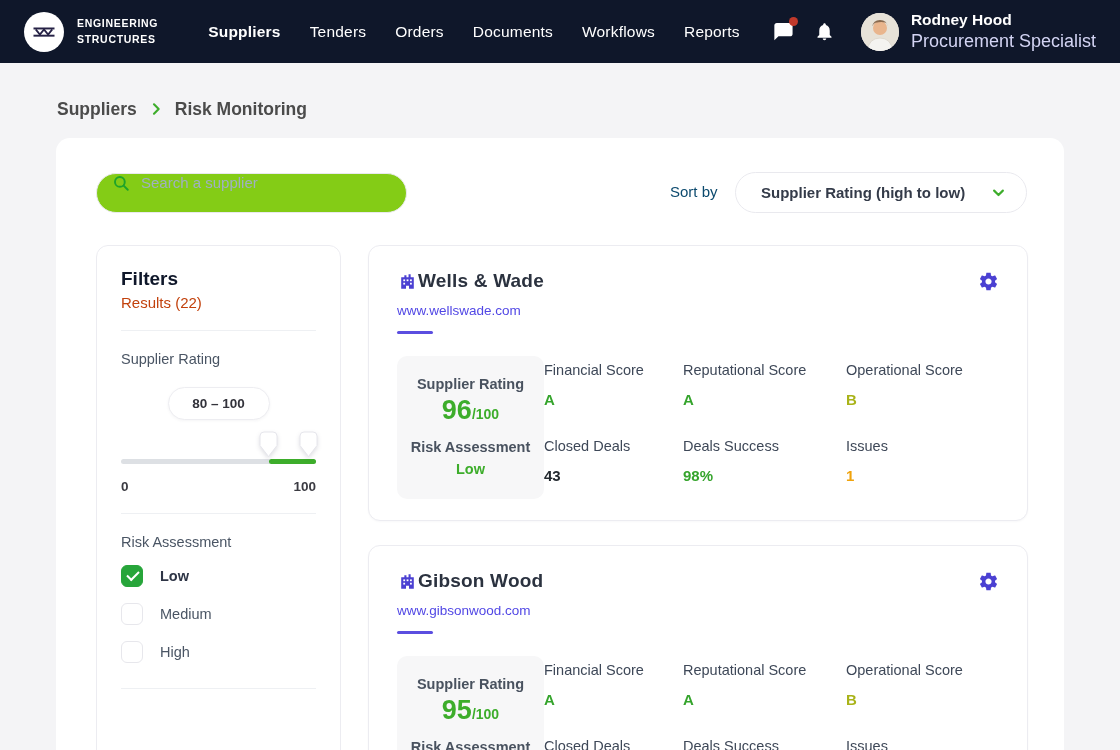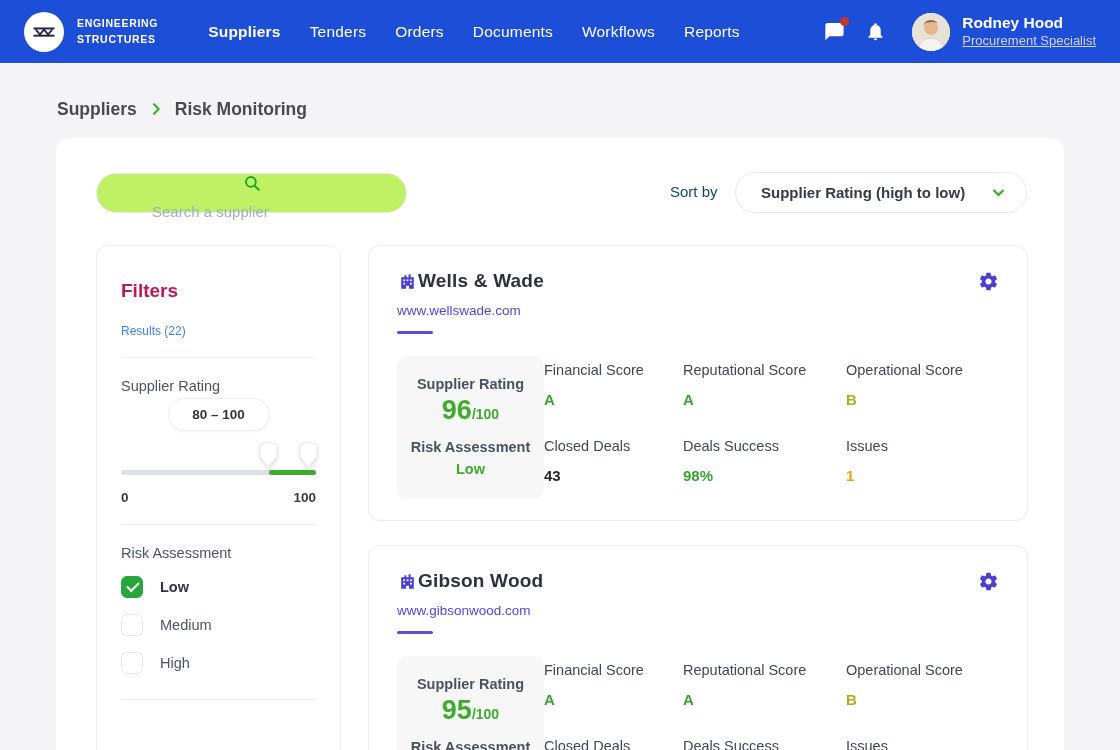--- a/index.html
+++ b/index.html
@@ -6,21 +6,21 @@
   html,body { width:1120px; height:750px; overflow:hidden; }
   body {
     background:#F4F4F6;
     font-family:"Liberation Sans", sans-serif;
     color:#2E3546;
     position:relative;
   }
 
   
   .topnav {
-    height:63px; background:#1d4ed8; display:flex; align-items:center;
+    height:63px; background:#0f172a; display:flex; align-items:center;
     padding:0 24px; color:#fff;
   }
   .logo-circle {
     width:40px; height:40px; border-radius:50%; background:#fff;
     display:flex; align-items:center; justify-content:center; flex:none;
   }
   .brand { margin-left:13px; font-size:10.5px; font-weight:bold; letter-spacing:.7px; line-height:1.5; }
   .nav-links { display:flex; gap:29px; margin-left:50px; font-size:15.5px; letter-spacing:.2px; }
   .nav-link { cursor:pointer; color:#fff; }
   .nav-link.active { font-weight:bold; }
@@ -30,39 +30,39 @@
   .red-dot {
     position:absolute; top:-3px; right:-4px; width:9px; height:9px;
     border-radius:50%; background:#C0392B;
   }
   .avatar {
     width:38px; height:38px; border-radius:50%; overflow:hidden; margin-left:26px;
     background:#E9E4DC; flex:none; cursor:pointer;
   }
   .user-block { margin-left:12px; line-height:1.3; cursor:pointer; }
   .user-name { font-size:15.5px; font-weight:bold; }
-  .user-role { font-size:13px; color:#D3D4F3;text-decoration:underline; }
+  .user-role { font-size:18px; color:#D3D4F3; }
 
   
   .breadcrumb {
     position:absolute; left:57px; top:94px; height:30px;
     display:flex; align-items:center; gap:11px;
     font-size:17.5px; font-weight:bold; color:#4B4B4B;
   }
 
   
   .main-panel {
     position:absolute; left:56px; top:138px; width:1008px; height:612px;
     background:#fff; border-radius:14px 14px 0 0; overflow:hidden;
   }
 
   .search-box {
     position:absolute; left:40px; top:35px; width:311px; height:40px;
     border:1px solid #E9E9EE; border-radius:21px;
-    display:flex; align-items:center; padding:0 15px; gap:11px; background:#bef264;flex-direction:column;
+    display:flex; align-items:flex-start; padding:0 15px; gap:11px; background:#84cc16;
   }
   .search-box input {
     border:none; outline:none; flex:1; font-size:15px;
     font-family:"Liberation Sans", sans-serif; color:#445060; background:transparent;
   }
   .search-box input::placeholder { color:#9FB0C2; }
 
   .sort-label { position:absolute; left:614px; top:45px; font-size:15px; color:#0c4a6e; }
   .sort-select {
     position:absolute; left:679px; top:34px; width:292px; height:41px;
@@ -71,26 +71,26 @@
     padding:0 20px 0 25px; cursor:pointer;
     font-size:15px; font-weight:bold; color:#343B49;
   }
 
   
   .filters-card {
     position:absolute; left:40px; top:107px; width:245px; height:540px;
     border:1px solid #ECECF1; border-radius:12px; background:#fff;
     padding:22px 24px;
   }
-  .filters-title { font-size:19px; font-weight:bold; color:#be185d;margin-top:12px; }
-  .filters-results { margin-top:22px; font-size:12px; color:#3b82f6; }
+  .filters-title { font-size:19px; font-weight:bold; color:#0f172a; }
+  .filters-results { margin-top:4px; font-size:15px; color:#c2410c; }
   .divider { height:1px; background:#EEF0F3; margin-top:19px; }
   .section-label { margin-top:20px; font-size:14.5px; color:#4A5564; }
   .range-pill {
-    margin:4px auto 0; width:102px; height:33px;
+    margin:20px auto 0; width:102px; height:33px;
     border:1px solid #EDEDF1; border-radius:17px; background:#fff;
     display:flex; align-items:center; justify-content:center;
     font-size:13.5px; font-weight:bold; color:#33333B;
     box-shadow:0 1px 3px rgba(50,50,80,.05);
   }
   .slider { position:relative; margin-top:8px; height:42px; }
   .slider .track {
     position:absolute; left:0; right:0; top:31px; height:5px;
     background:#DDE0E4; border-radius:3px;
   }

